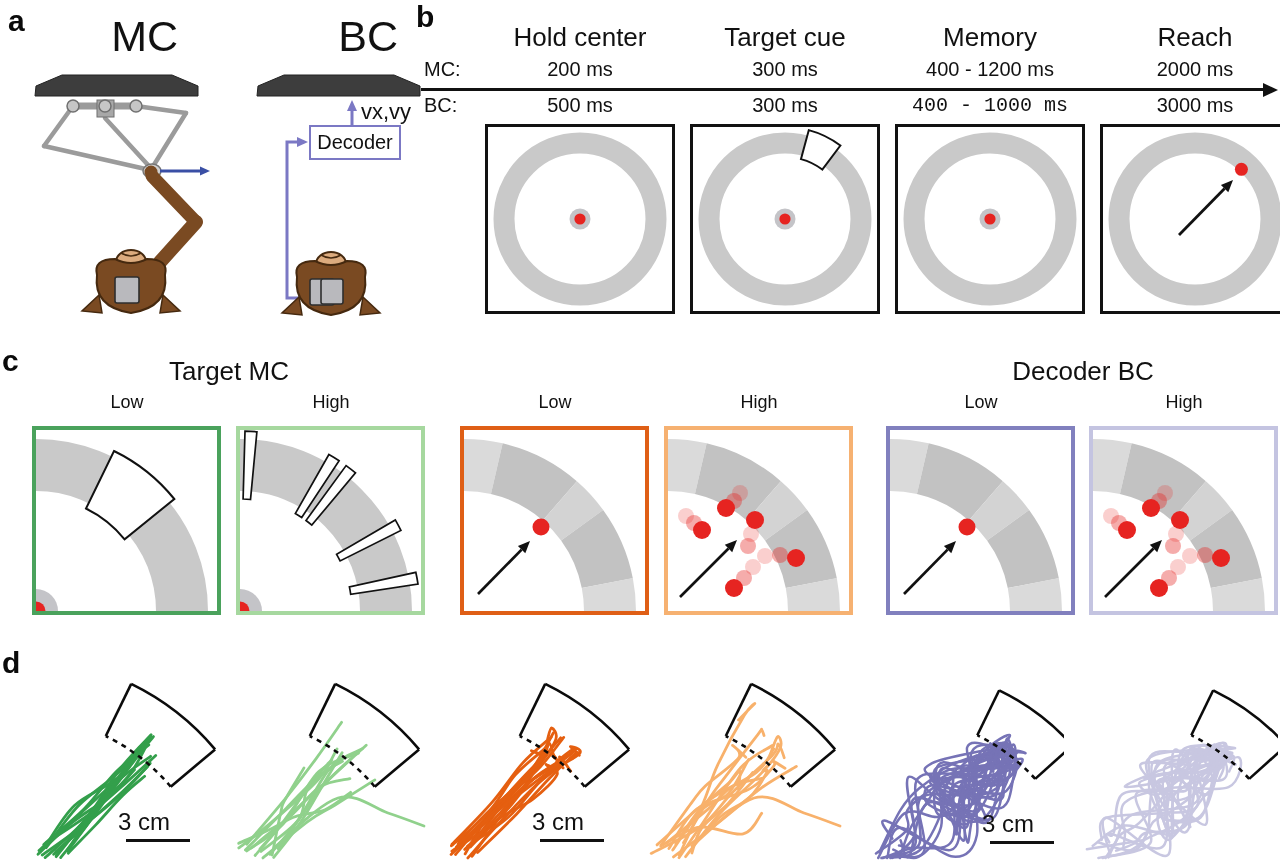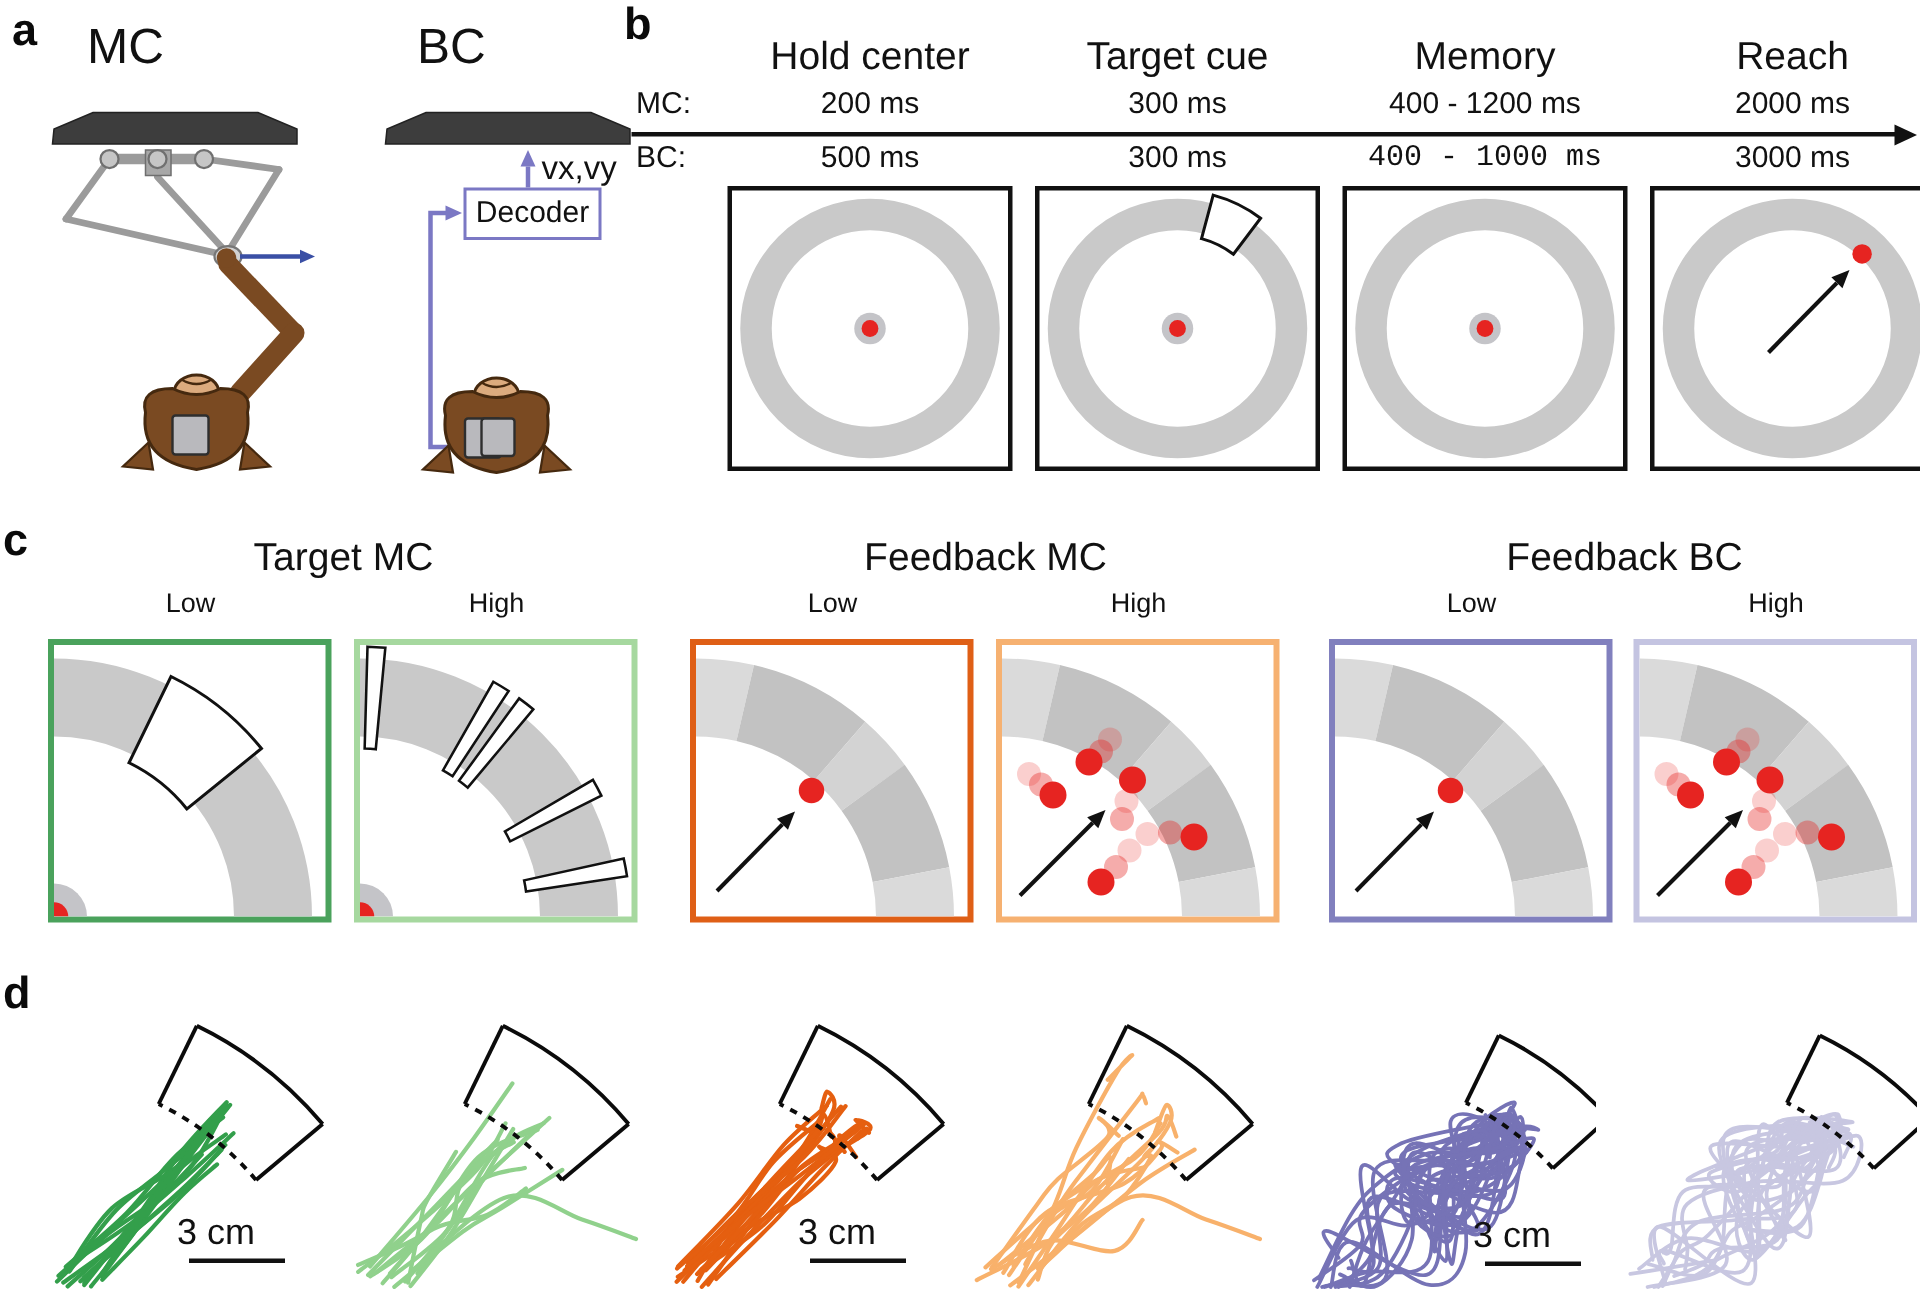--- a/index.html
+++ b/index.html
@@ -13,21 +13,21 @@
   .bsq{position:absolute;top:124px;width:184px;height:184px;border:3px solid #111;background:#fff;}
   .timeline{position:absolute;left:421px;top:88px;width:844px;height:3px;background:#111;}
   .timeline-head{position:absolute;left:1263px;top:82.5px;width:0;height:0;
     border-left:15px solid #111;border-top:7px solid transparent;border-bottom:7px solid transparent;}
   .group-title{font-size:26px;top:356px;text-align:center;}
   .cond-label{font-size:18px;top:392px;width:190px;}
   .csq{position:absolute;top:426px;width:181px;height:181px;background:#fff;border:4.5px solid #888;}
   .dplot{position:absolute;top:648px;width:212px;height:212px;}
   .scalebar-text{position:absolute;font-size:24px;width:80px;}
   .scalebar-line{position:absolute;height:3.2px;background:#111;}
-  .atext{position:absolute;font-size:33px;width:120px;text-align:left;}
+  .atext{position:absolute;font-size:43px;width:120px;text-align:right;}
   .decoder{position:absolute;left:309px;top:125px;width:88px;height:31px;border:2.6px solid var(--accent,#7b78c4);
     font-size:20px;display:flex;align-items:center;justify-content:center;background:#fff;}
   .vxvy{position:absolute;left:361px;top:99px;font-size:22px;}
   svg{display:block;}
 </style>
 </head>
 <body>
 
 <div class="figure">
 
@@ -135,22 +135,21 @@
         <circle cx="92" cy="92" r="76" fill="none" stroke="#c9c9c9" stroke-width="21"></circle>
         <line x1="76.0" y1="108.0" x2="121.6" y2="61.6" stroke="#111" stroke-width="2.8"></line>
         <polygon points="130.0,53.0 125.3,65.2 117.9,57.9" fill="#111"></polygon>
         <circle cx="138.4" cy="42.3" r="6.5" fill="#e62421"></circle>
       </svg>
     </div>
 
   <span class="plabel" style="left:2px;top:344px;">c</span>
 
   <div class="ctext group-title" style="left:32px;width:394px;">Target MC</div>
-  <div class="ctext group-title" style="left:460px;width:394px;">Feedback MC</div>
-  <div class="ctext group-title" style="left:886px;width:394px;">Feedback BC</div>
+  <div class="ctext group-title" style="left:886px;width:394px;">Decoder BC</div>
 
   <div class="ctext cond-label" style="left:32px;">Low</div>
   <div class="ctext cond-label" style="left:236px;">High</div>
   <div class="ctext cond-label" style="left:460px;">Low</div>
   <div class="ctext cond-label" style="left:664px;">High</div>
   <div class="ctext cond-label" style="left:886px;">Low</div>
   <div class="ctext cond-label" style="left:1089px;">High</div>
 
   <div class="csq" style="left: 32px; border-color: rgb(74, 162, 92);">
       <svg width="181" height="181" viewBox="0 0 181 181">

